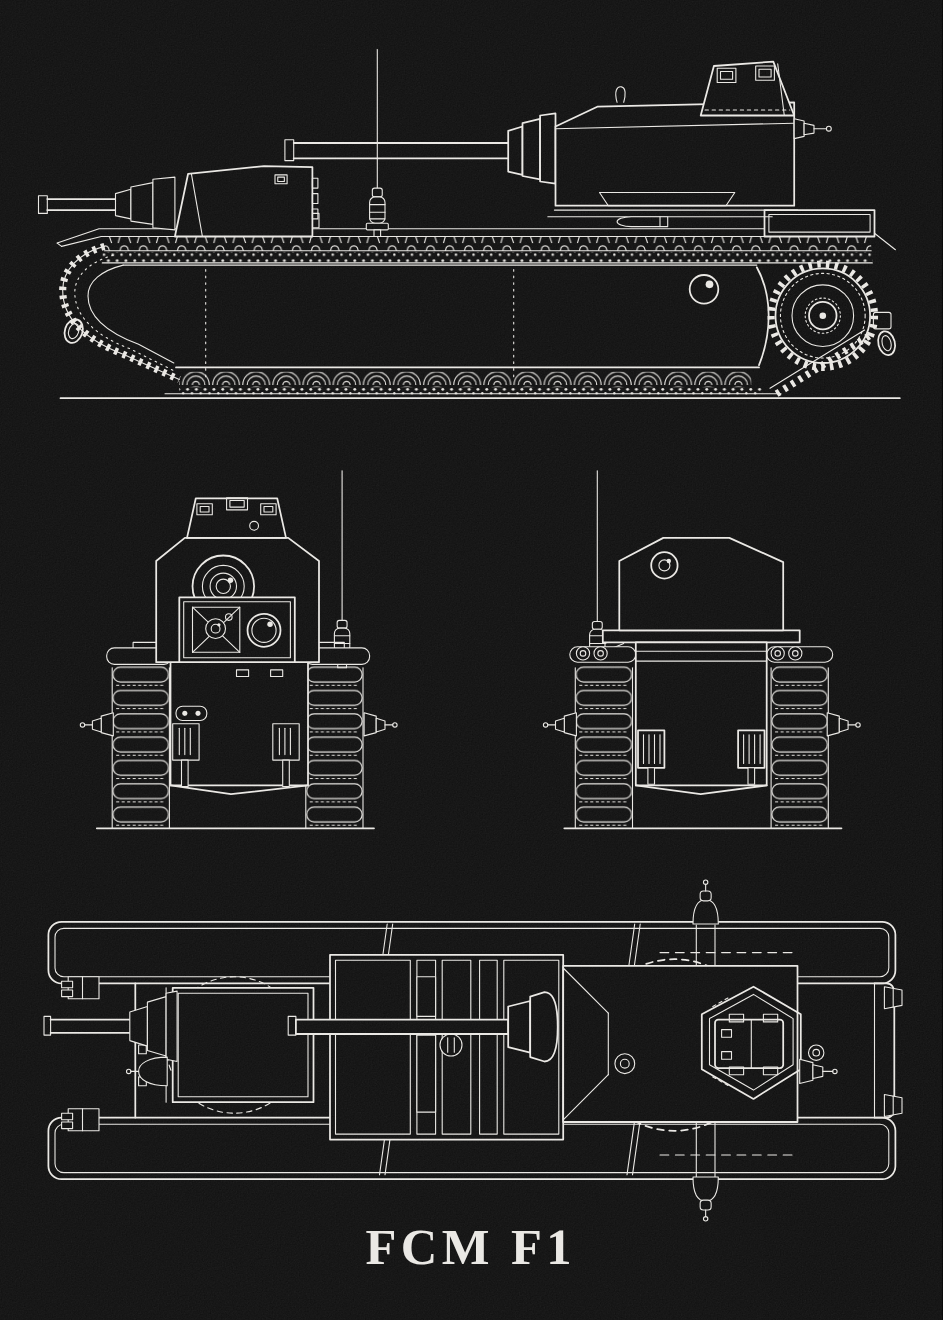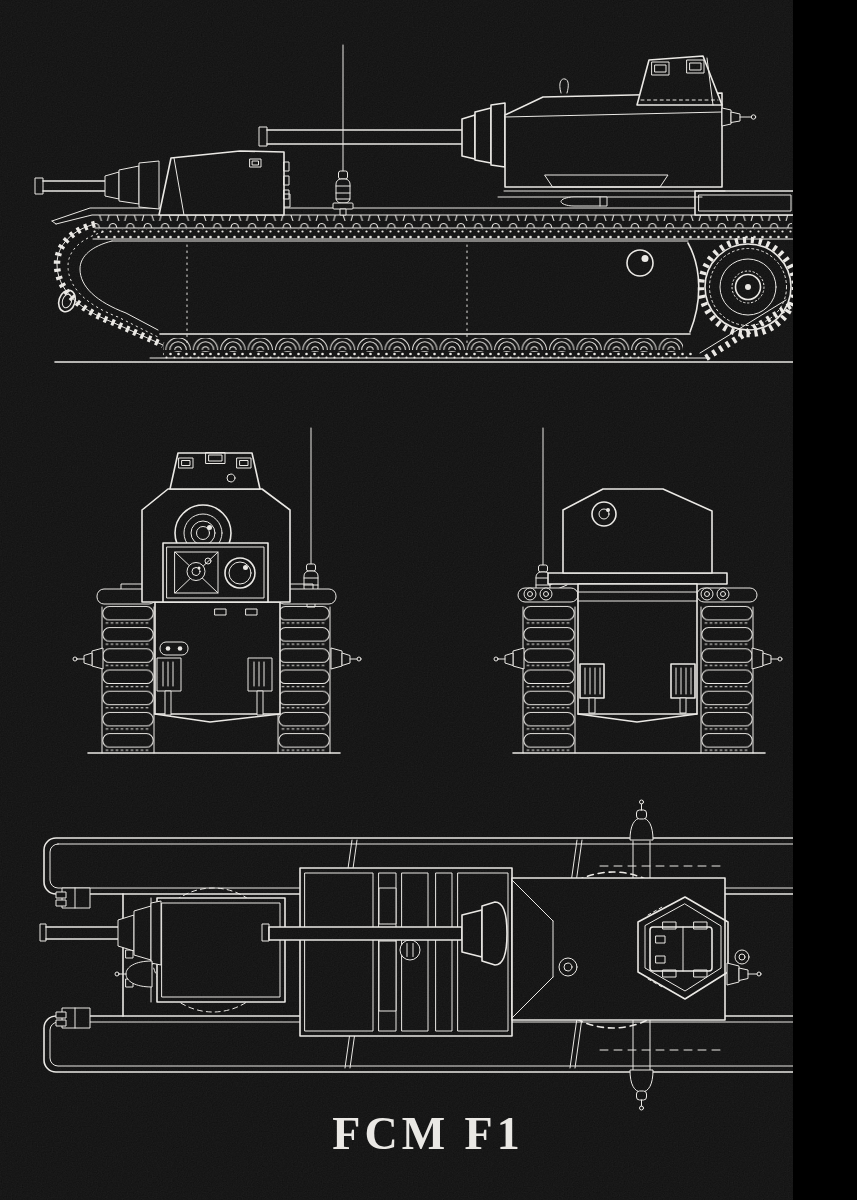--- a/index.html
+++ b/index.html
@@ -1,17 +1,17 @@
 <!DOCTYPE html>
 <html><head>
 <meta charset="utf-8">
 <style>
   :root{ --bg:#0a0a0a; --ink:#e9e7e3; }
   html,body{margin:0;padding:0;background:#000;}
-  .poster{position:relative;width:793px;height:1200px;background:var(--bg);overflow:hidden;text-align:center;}
+  .poster{position:relative;width:857px;height:1200px;background:var(--bg);overflow:hidden;text-align:center;}
   .poster svg{display:block;width:857px;height:1200px;}
   .s0{stroke:var(--ink);stroke-width:1;fill:none;stroke-linecap:round;stroke-linejoin:round;}
   .s1{stroke:var(--ink);stroke-width:1.6;fill:none;stroke-linecap:round;stroke-linejoin:round;}
   .f1{fill:var(--bg);stroke:var(--ink);stroke-width:1.6;stroke-linejoin:round;}
   .f0{fill:var(--bg);stroke:var(--ink);stroke-width:1;stroke-linejoin:round;}
   .ink{fill:var(--ink);stroke:none;}
   .teeth{stroke:var(--ink);stroke-width:6.5;fill:none;stroke-dasharray:3.2 4.8;}
   .dsh{stroke-dasharray:3 3.4;}
   .dot{stroke-dasharray:1.5 4.5;}
   .title{font-family:"Liberation Serif","DejaVu Serif",serif;font-weight:bold;font-size:46px;letter-spacing:4px;fill:var(--ink);}

